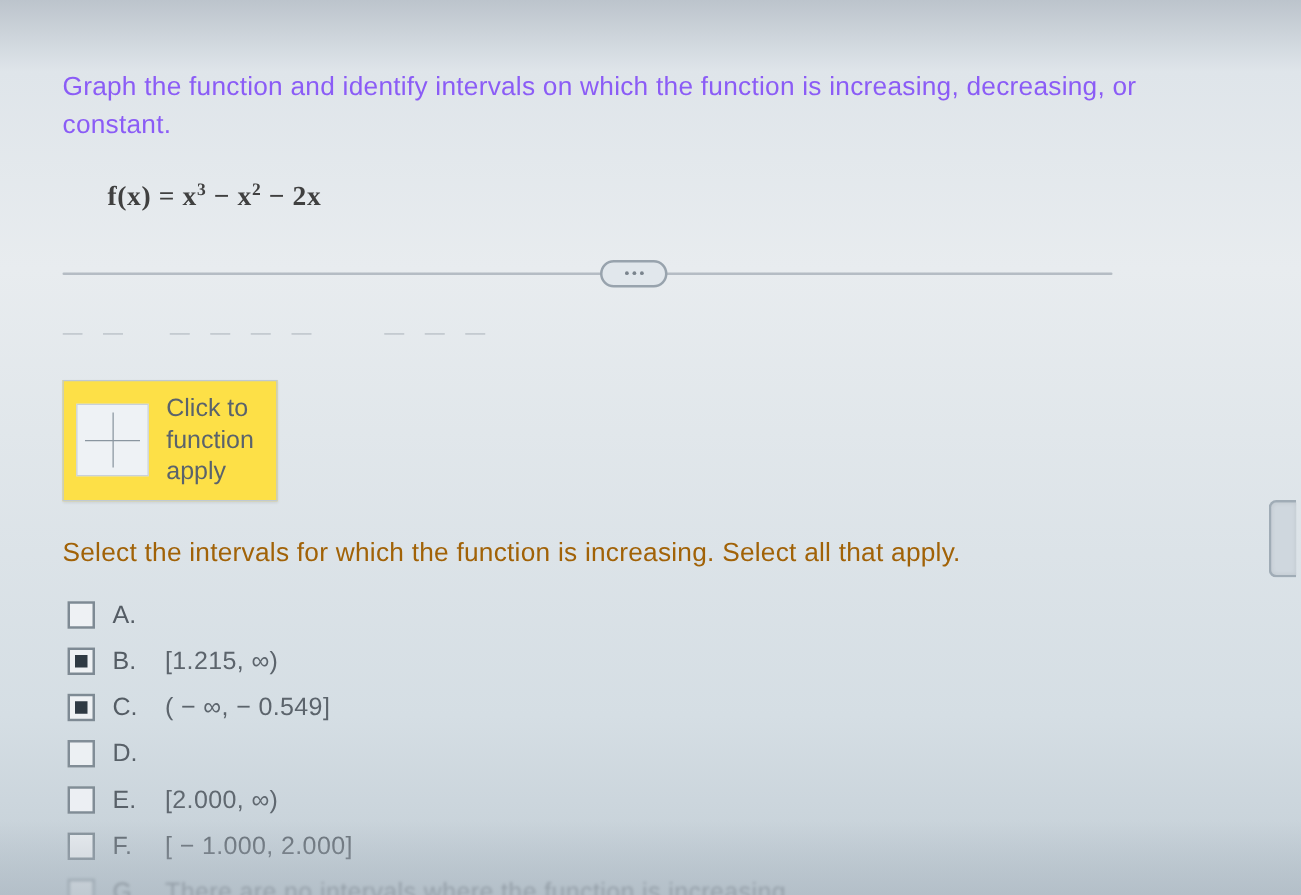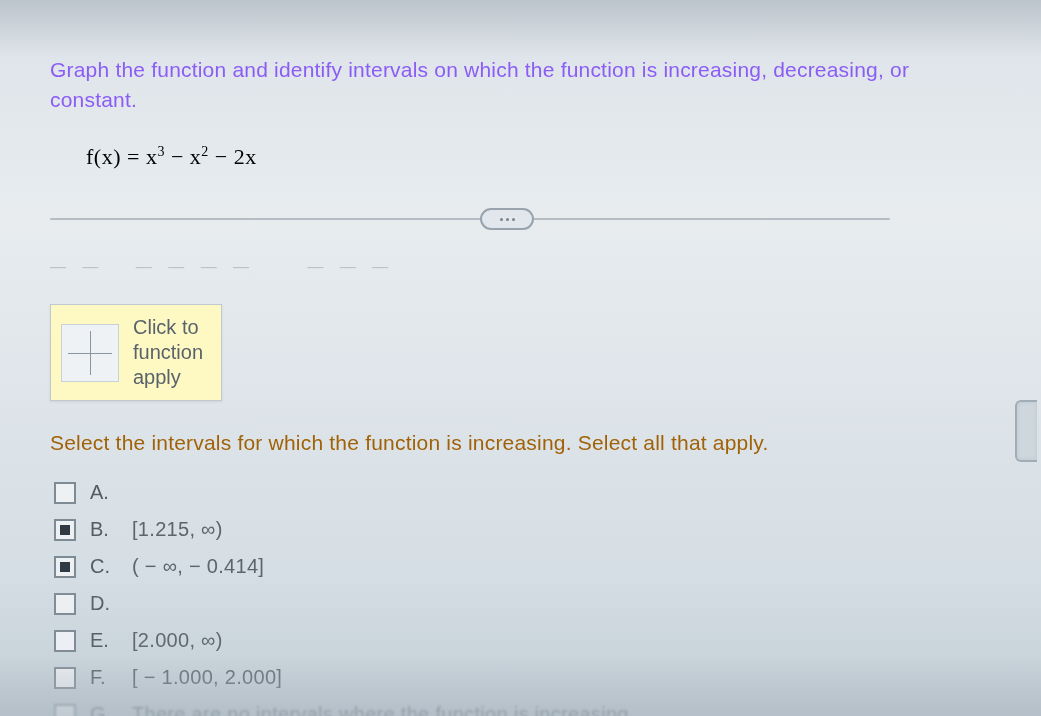--- a/index.html
+++ b/index.html
@@ -18,24 +18,25 @@
   .prompt {
     font-size: 21px;
     line-height: 1.45;
     color: #8b5cf6;
     margin-bottom: 28px;
     font-weight: 400;
     letter-spacing: 0.2px;
   }
   .formula {
     font-size: 22px;
-    color: #000000;
+    color: #404040;
     margin: 0 0 34px 36px;
     font-family: "Times New Roman", serif;
     letter-spacing: 0.5px;
+    font-weight: bold;
   }
   .formula sup { font-size: 14px; vertical-align: super; }
   .hr-wrap {
     position: relative;
     height: 30px;
     margin-bottom: 24px;
   }
   .hr-line {
     position: absolute;
     top: 14px;
@@ -71,21 +72,21 @@
     font-size: 16px;
     color: #6a7580;
     letter-spacing: 6px;
     overflow: hidden;
     white-space: nowrap;
   }
   .graph-card {
     display: inline-flex;
     align-items: center;
     gap: 14px;
-    background: #fef9c3;
+    background: #fde047;
     border: 1px solid #c0c9d1;
     padding: 10px 18px 10px 10px;
     margin-bottom: 30px;
     box-shadow: 0 1px 2px rgba(0,0,0,0.08);
     cursor: pointer;
   }
   .graph-thumb {
     width: 58px;
     height: 58px;
     background: #eef2f5;
@@ -210,21 +211,21 @@
 
     <div class="opt">
       <div class="cb checked"></div>
       <div class="letter">B.</div>
       <div class="value">[1.215, ∞)</div>
     </div>
 
     <div class="opt">
       <div class="cb checked"></div>
       <div class="letter">C.</div>
-      <div class="value">( − ∞, − 0.414]</div>
+      <div class="value">( − ∞, − 0.549]</div>
     </div>
 
     <div class="opt blur1">
       <div class="cb"></div>
       <div class="letter">D.</div>
     </div>
 
     <div class="opt blur1">
       <div class="cb"></div>
       <div class="letter">E.</div>

